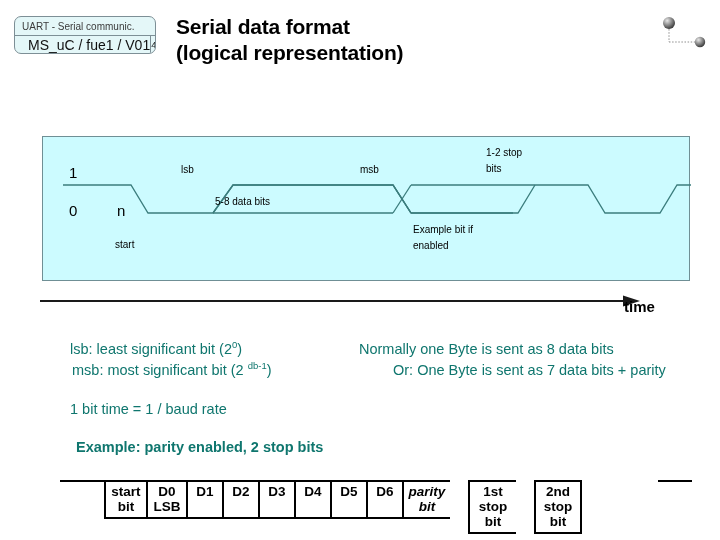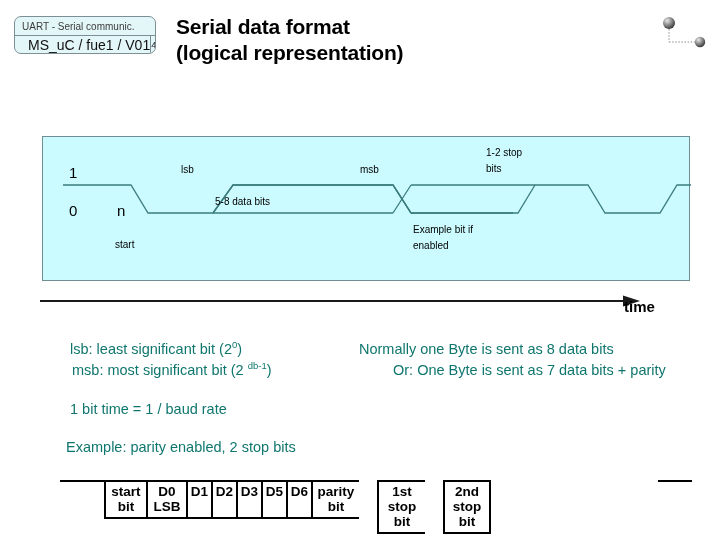--- a/index.html
+++ b/index.html
@@ -141,21 +141,21 @@
   .note {
     position: absolute;
     font-size: 14.5px;
     line-height: 19px;
     white-space: pre;
     color: #0f766e;
   }
   #note-lsb { left: 70px; top: 340px; }
   #note-msb { left: 72px; top: 361px; }
   #note-bittime { left: 70px; top: 400px; }
-  #note-example { left: 66px; top: 438px; }
+  #note-example { left: 76px; top: 438px; font-weight: bold; }
   #note-normally { left: 359px; top: 340px; }
   #note-or { left: 370px; top: 361px; margin-left: 23px; }
   .sup {
     font-size: 9.5px;
     vertical-align: super;
     line-height: 0;
   }
 
   
   #frame-table {
@@ -197,23 +197,23 @@
     line-height: 15px;
     text-align: center;
     padding-top: 2px;
     background: #fff;
     white-space: pre-line;
     height: 39px;
   }
   .fcell:last-child { border-right-width: 2px; }
   .fcell.tall { height: 54px; }
   .fcell.w-start   { width: 42px; }
-  .fcell.w-data    { width: 25px; }
+  .fcell.w-data    { width: 36px; }
   .fcell.w-d0      { width: 40px; }
-  .fcell.w-parity  { width: 48px; }
+  .fcell.w-parity  { width: 48px; font-style: italic; }
   .fcell.w-stop    { width: 48px; margin-left: 18px; }
   #frame-tail {
     position: absolute;
     top: 8px;
     left: 598px;
     width: 34px;
     height: 2px;
     background: #000;
   }
 </style>
@@ -297,20 +297,21 @@
   <div id="frame-lead"></div>
   <div id="frame-lead-down"></div>
   <div id="frame-cells">
       <div class="fcell w-start">start
 bit</div>
       <div class="fcell w-d0">D0
 LSB</div>
       <div class="fcell w-data">D1</div>
       <div class="fcell w-data">D2</div>
       <div class="fcell w-data">D3</div>
+      <div class="fcell w-data">D4</div>
       <div class="fcell w-data">D5</div>
       <div class="fcell w-data">D6</div>
       <div class="fcell w-parity">parity
 bit</div>
       <div class="fcell w-stop tall">1st
 stop
 bit</div>
       <div class="fcell w-stop tall">2nd
 stop
 bit</div>

